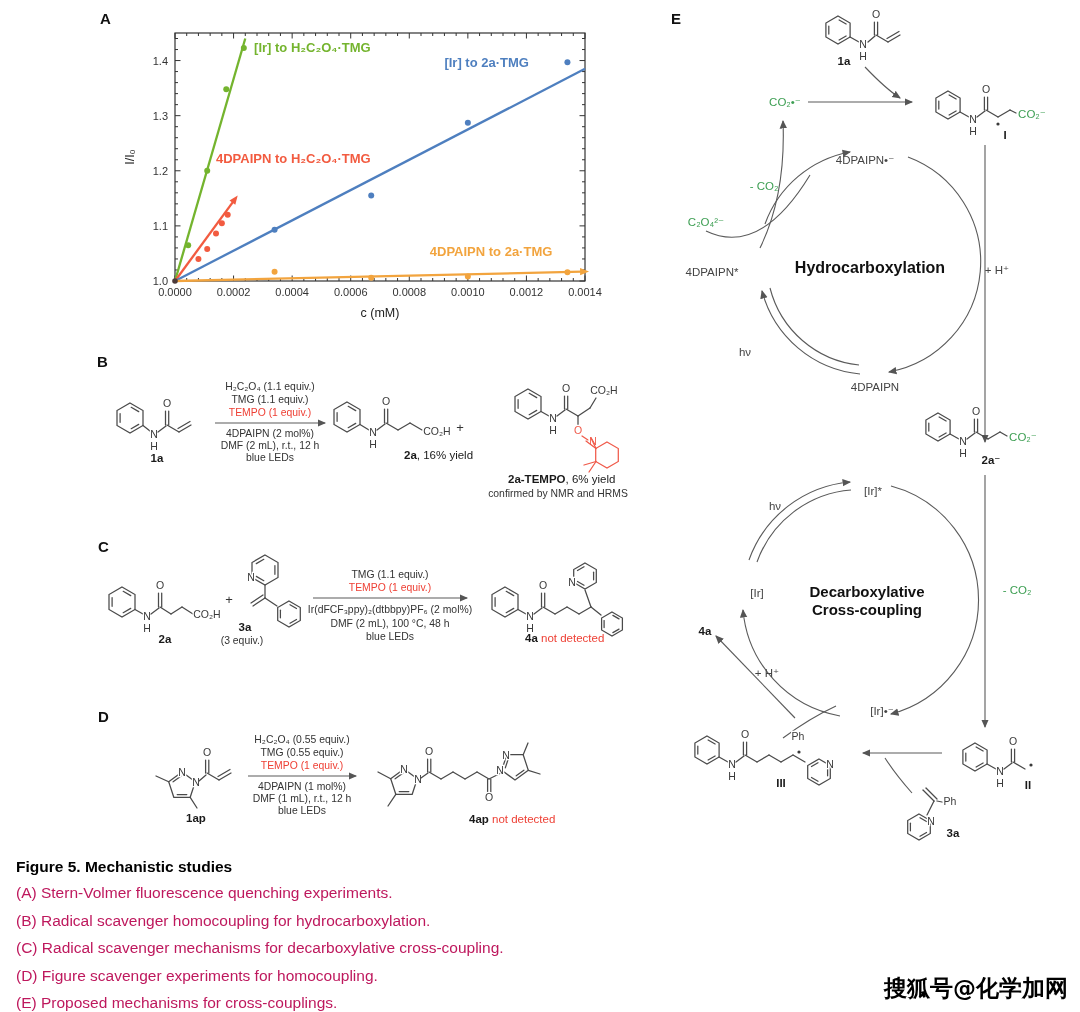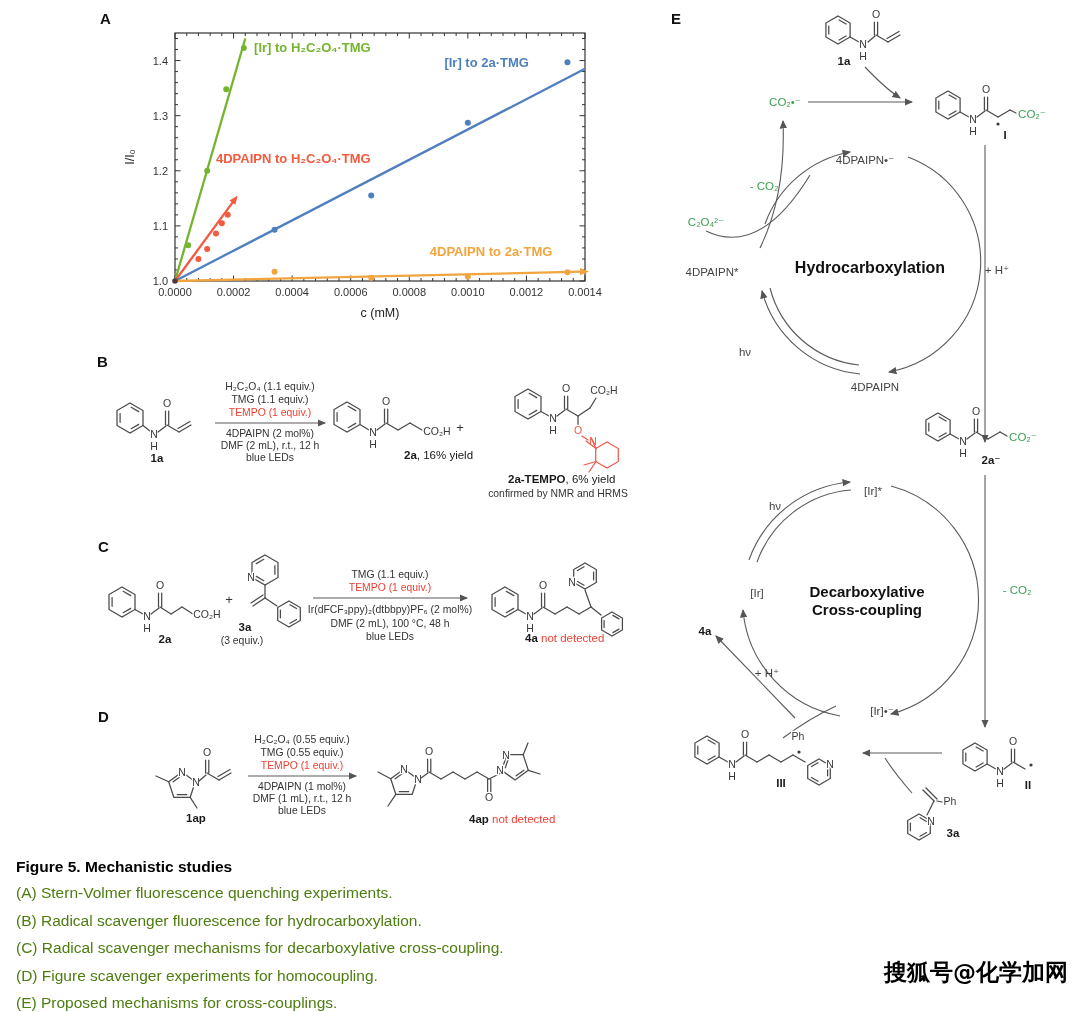--- a/index.html
+++ b/index.html
@@ -25,22 +25,22 @@
   .cond{font:10.4px "Liberation Sans","DejaVu Sans",sans-serif;fill:#333;text-anchor:middle;}
   .condr{font:10.4px "Liberation Sans","DejaVu Sans",sans-serif;fill:#ee4035;text-anchor:middle;}
   .redtx{fill:#ee4035;}
   .cyc{font:11.5px "Liberation Sans","DejaVu Sans",sans-serif;fill:#444;text-anchor:middle;}
   .cti{font:bold 16px "Liberation Sans","DejaVu Sans",sans-serif;fill:#111;text-anchor:middle;}
   .cti2{font:bold 15px "Liberation Sans","DejaVu Sans",sans-serif;fill:#111;text-anchor:middle;}
   .grn{font:11.5px "Liberation Sans","DejaVu Sans",sans-serif;fill:#3c9e52;text-anchor:middle;}
   .pluss{font:13px "Liberation Sans","DejaVu Sans",sans-serif;fill:#333;text-anchor:middle;}
   
   .cap-title{font:bold 15.5px "Liberation Sans","DejaVu Sans",sans-serif;color:#000000;margin-bottom:3px;}
-  .cap-line{font:15.5px "Liberation Sans","DejaVu Sans",sans-serif;color:#4d7c0f;line-height:27.5px;}
-  .wm{position:absolute;right:12px;bottom:24px;font:bold 23px "DejaVu Sans",sans-serif;color:#000;
+  .cap-line{font:15.5px "Liberation Sans","DejaVu Sans",sans-serif;color:#be185d;line-height:27.5px;}
+  .wm{position:absolute;right:12px;bottom:8px;font:bold 23px "DejaVu Sans",sans-serif;color:#000;
       text-shadow:-1px -1px 0 #fff,1px -1px 0 #fff,-1px 1px 0 #fff,1px 1px 0 #fff,0 0 3px #fff;}
 </style>
 </head>
 <body>
 
 <div class="stage">
 
   <div class="plabel" style="left:100px;top:10px">A</div>
   <div class="plabel" style="left:97px;top:353px">B</div>
   <div class="plabel" style="left:98px;top:538px">C</div>
@@ -617,20 +617,20 @@
       <text class="at" x="271" y="820">N</text>
       <line x1="277" y1="796" x2="282" y2="797"></line>
       <text class="at" x="290" y="800">Ph</text>
       <text class="lbl" x="293" y="832">3a</text>
     </g>
   </svg>
 
   <div class="caption abs" style="left:16px;top:858px;width:740px">
     <div class="cap-title">Figure 5. Mechanistic studies</div>
     <div class="cap-line">(A) Stern-Volmer fluorescence quenching experiments.</div>
-    <div class="cap-line">(B) Radical scavenger fluorescence for hydrocarboxylation.</div>
+    <div class="cap-line">(B) Radical scavenger homocoupling for hydrocarboxylation.</div>
     <div class="cap-line">(C) Radical scavenger mechanisms for decarboxylative cross-coupling.</div>
     <div class="cap-line">(D) Figure scavenger experiments for homocoupling.</div>
     <div class="cap-line">(E) Proposed mechanisms for cross-couplings.</div>
   </div>
 
   <div class="wm">搜狐号@化学加网</div>
 </div>
 
 </body></html>

